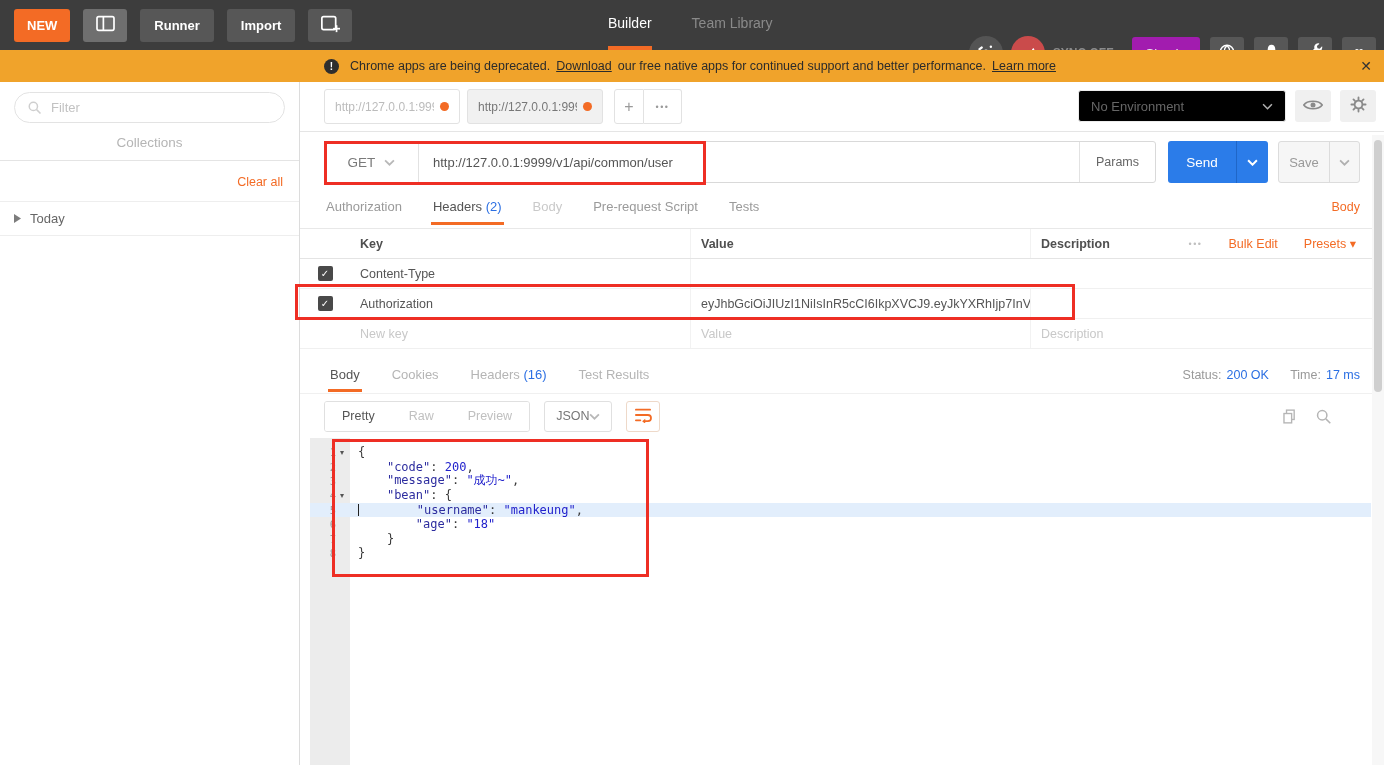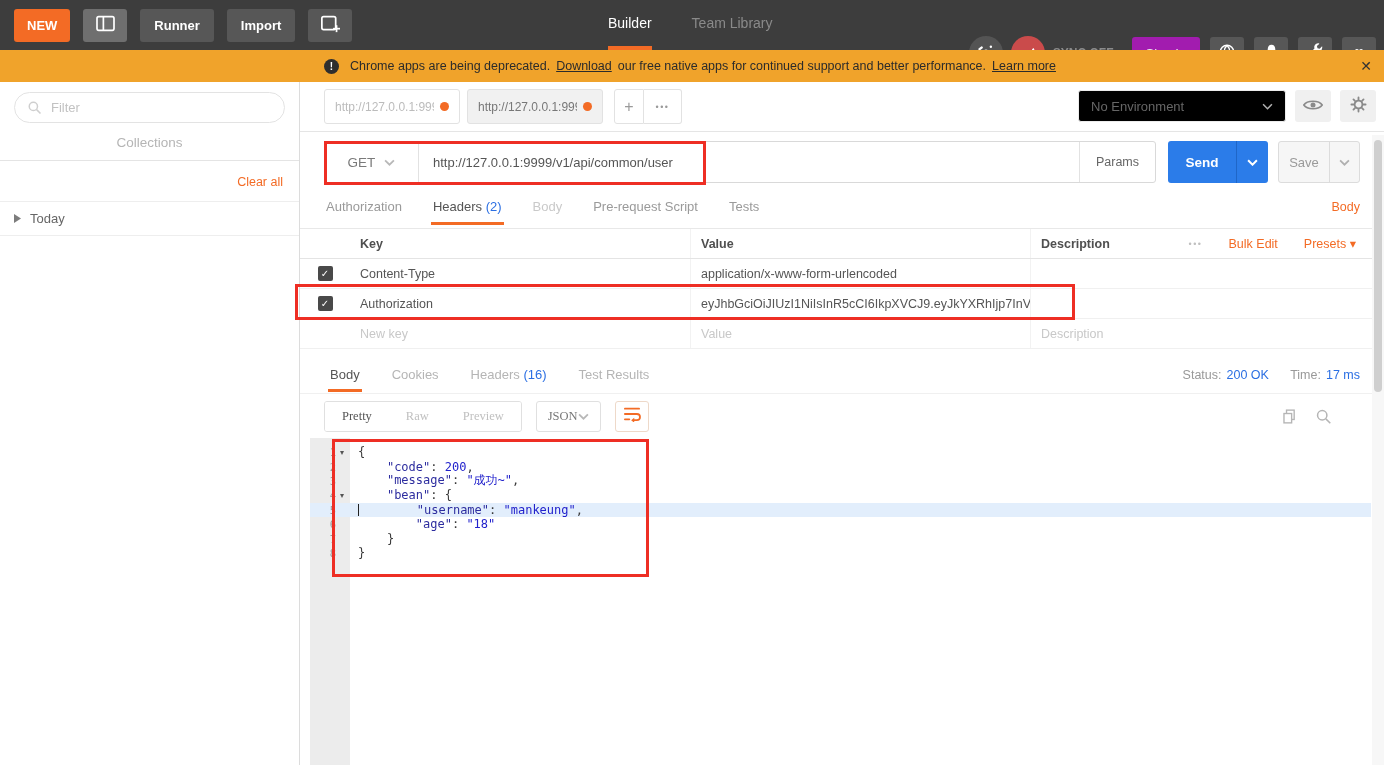--- a/index.html
+++ b/index.html
@@ -64,21 +64,21 @@
   .env-select .chev { margin-left:auto; color:#b0b0b0; }
   .mini-btn { width:36px; height:32px; background:#f0f0f0; border-radius:3px; display:flex; align-items:center; justify-content:center; margin-left:9px; cursor:pointer; }
 
   .urlrow { height:60px; display:flex; align-items:center; padding:0 24px; flex:0 0 auto; }
   .url-container { display:flex; height:42px; border:1px solid #d9d9d9; border-radius:3px; width:836px; background:#fff; }
   .method-select { width:94px; display:flex; align-items:center; justify-content:center; gap:9px; color:#7a7a7a; font-size:13.5px; border-right:1px solid #e2e2e2; cursor:pointer; }
   .method-select .chev { color:#b8b8b8; }
   .url-input { flex:1; border:none; outline:none; padding:0 14px; font-size:13px; color:#555; font-family:"Liberation Sans",sans-serif; }
   .params-btn { width:76px; border-left:1px solid #e2e2e2; display:flex; align-items:center; justify-content:center; color:#666; font-size:12.5px; cursor:pointer; }
   .send-group { display:flex; height:42px; margin-left:12px; cursor:pointer; }
-  .send-main { width:68px; background:#2b7ce9; color:#fff; font-weight:700; font-size:13.5px; display:flex; align-items:center; justify-content:center; border-radius:3px 0 0 3px; }
+  .send-main { width:68px; background:#2b7ce9; color:#fff; font-weight:400; font-size:13.5px; display:flex; align-items:center; justify-content:center; border-radius:3px 0 0 3px; }
   .send-caret { width:32px; background:#2b7ce9; border-left:1px solid #1f66c8; border-radius:0 3px 3px 0; display:flex; align-items:center; justify-content:center; color:#fff; }
   .save-group { display:flex; height:42px; margin-left:10px; border:1px solid #dcdcdc; border-radius:3px; background:#f6f6f6; cursor:pointer; }
   .save-main { width:50px; display:flex; align-items:center; justify-content:center; color:#9a9a9a; font-size:13px; }
   .save-caret { width:30px; border-left:1px solid #dcdcdc; display:flex; align-items:center; justify-content:center; color:#b0b0b0; }
 
   .reqtabs { height:36px; display:flex; align-items:flex-start; padding:0 24px; position:relative; flex:0 0 auto; }
   .rqtab { font-size:13px; color:#9a9a9a; margin-right:27px; padding:7px 2px 8px; border-bottom:3px solid transparent; cursor:pointer; }
   .rqtab.active { color:#555; border-bottom-color:#f36b25; }
   .rqtab.faint { color:#c9c9c9; }
   .count-blue { color:#2b6fe3; }
@@ -98,21 +98,21 @@
   .orange-link { color:#f36b25; font-size:12.5px; cursor:pointer; font-weight:400; }
 
   
   .resptabs { margin-top:11px; height:34px; display:flex; align-items:flex-start; padding:0 28px; position:relative; border-bottom:1px solid #f0f0f0; flex:0 0 auto; }
   .rstab { font-size:13px; color:#b5b5b5; margin-right:28px; padding:7px 2px 7px; border-bottom:3px solid transparent; cursor:pointer; }
   .rstab.active { color:#555; border-bottom-color:#f36b25; }
   .statusbar { position:absolute; right:24px; top:8px; font-size:12.5px; color:#999; }
   .statusbar b { color:#2b6fe3; font-weight:400; margin:0 18px 0 5px; }
   .statusbar b:last-child { margin-right:0; }
 
-  .resp-toolbar { height:44px; display:flex; align-items:center; padding:0 24px; flex:0 0 auto;font-family:Liberation Serif, serif; }
+  .resp-toolbar { height:44px; display:flex; align-items:center; padding:0 24px; flex:0 0 auto; }
   .viewgroup { display:flex; border:1px solid #e0e0e0; border-radius:3px; height:31px; overflow:hidden; }
   .vbtn { padding:0 17px; display:flex; align-items:center; font-size:12.5px; color:#c0c0c0; cursor:pointer; background:#fff; }
   .vbtn.active { color:#555; }
   .fmt-select { margin-left:14px; height:31px; border:1px solid #e0e0e0; border-radius:3px; display:flex; align-items:center; gap:0; padding:0 11px; color:#777; font-size:12.5px; cursor:pointer; }
   .fmt-select .chev { color:#b8b8b8; }
   .wrap-btn { margin-left:14px; width:34px; height:31px; border:1px solid #eed9c9; border-radius:3px; display:flex; align-items:center; justify-content:center; cursor:pointer; }
   .resp-tools { margin-left:auto; display:flex; gap:17px; padding-right:28px; }
   .resp-tools span { cursor:pointer; display:flex; align-items:center; }
 
   
@@ -363,21 +363,20 @@
           <span>Presets</span>
           <span>▾</span>
         </span>
       </div>
     </div>
     <div class="trow">
       <div class="cell cb">
           <span class="checkbox">✓</span>
         </div>
       <div class="cell">Content-Type</div>
-      <div class="cell bl">application/x-www-form-urlencoded</div>
       <div class="cell bl"></div>
     </div>
     <div class="trow">
       <div class="cell cb">
           <span class="checkbox">✓</span>
         </div>
       <div class="cell">Authorization</div>
       <div class="cell bl">eyJhbGciOiJIUzI1NiIsInR5cCI6IkpXVCJ9.eyJkYXRhIjp7InVz...</div>
       <div class="cell bl"></div>
     </div>

